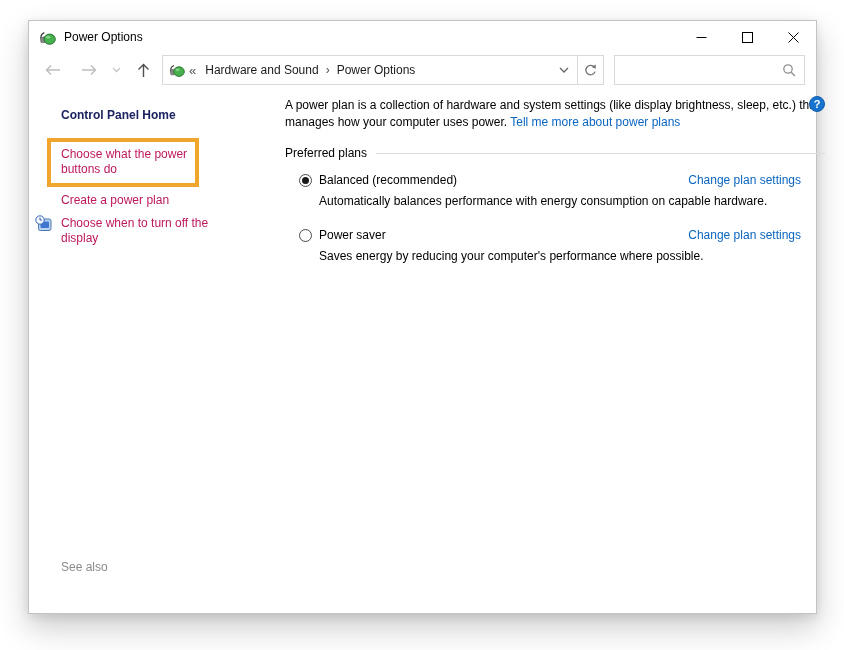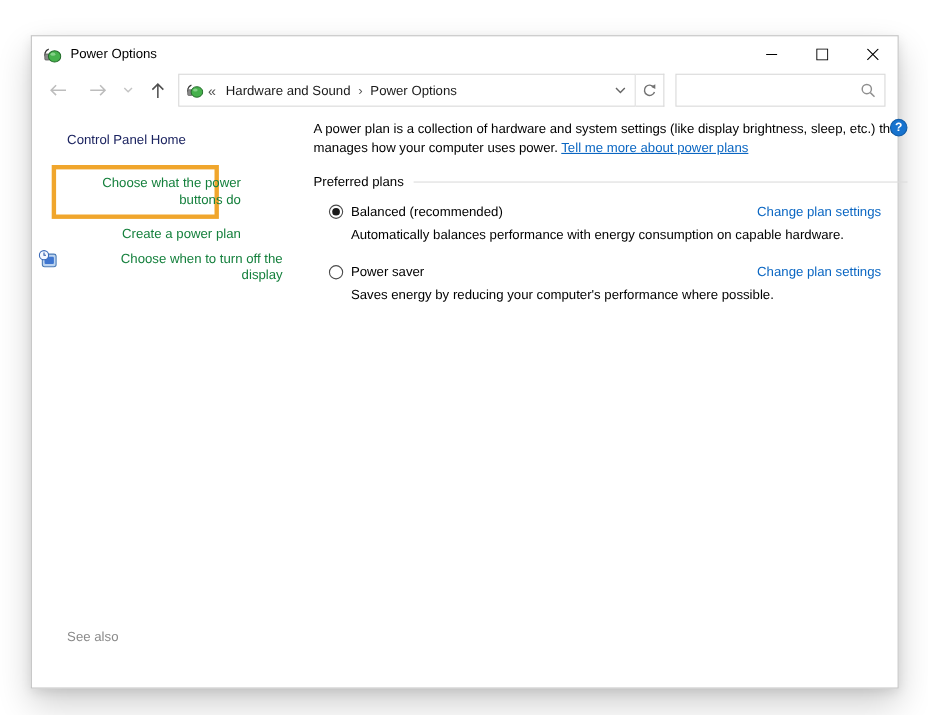--- a/index.html
+++ b/index.html
@@ -3,21 +3,21 @@
 <meta charset="utf-8">
 <style>
   * { box-sizing: border-box; }
   html,body { margin:0; padding:0; }
   body {
     width:844px; height:650px; background:#ffffff; position:relative;
     font-family:"Liberation Sans","DejaVu Sans",sans-serif; color:#000;
     overflow:hidden;
   }
   .window {
-    position:absolute; left:28px; top:32px; width:789px; height:594px;
+    position:absolute; left:28px; top:20px; width:789px; height:594px;
     background:#fff; border:1px solid #c3c3c3;
     box-shadow:0 14px 30px rgba(0,0,0,.20), 0 3px 10px rgba(0,0,0,.10);
     display:flex; flex-direction:column;
   }
   
   .titlebar { height:32px; display:flex; align-items:center; padding-left:10px; flex:none; }
   .app-icon { width:17px; height:17px; flex:none; }
   .title-text { font-size:12px; margin-left:8px; white-space:nowrap; }
   .caption-buttons { margin-left:auto; display:flex; height:100%; }
   .caption-btn { width:46px; height:100%; border:none; background:transparent; display:flex;
@@ -35,39 +35,39 @@
   .address-chevron { margin-left:auto; width:26px; height:100%; display:flex; align-items:center; justify-content:center; border:none; background:transparent; }
   .refresh-btn { width:32px; height:30px; border:1px solid #d9d9d9; border-left:none; background:#fff; display:flex; align-items:center; justify-content:center; padding:0; }
   .searchbox {
     margin-left:10px; flex:1; height:30px; border:1px solid #d9d9d9; background:#fff;
     display:flex; align-items:center; padding:0 8px;
   }
   .search-input { flex:1; border:none; outline:none; font-size:12px; font-family:inherit; min-width:0; }
   
   .main { flex:1; display:flex; min-height:0; }
   .sidebar { width:228px; flex:none; display:flex; flex-direction:column; padding:17px 0 26px 32px; }
-  .sidebar-home { color:#1b2360; font-size:12px; margin-bottom:16px; cursor:pointer; width:150px; }
-  .task { color:#15803d; font-size:12px; line-height:15px; cursor:pointer; width:158px;text-align:right; }
+  .sidebar-home { color:#1b2360; font-size:12px; margin-bottom:16px; cursor:pointer; width:150px;font-weight:bold; }
+  .task { color:#be185d; font-size:12px; line-height:15px; cursor:pointer; width:158px; }
   .task-highlight-box { border:4px solid #f0a62c; width:152px; margin-left:-14px; padding:5px 4px 6px 10px; margin-bottom:6px; background:#fff; }
   .task-plain { margin-bottom:8px; }
-  .task-iconrow { display:flex; margin-left:-26px;gap:47px; }
+  .task-iconrow { display:flex; margin-left:-26px; }
   .task-iconrow .task-icon { width:17px; height:17px; flex:none; margin-right:9px; margin-top:-1px; }
   .see-also { margin-top:auto; }
   .see-also-label { color:#8a8a8a; font-size:12px; margin-bottom:13px; }
   .see-also-link { color:#202a8c; font-size:12px; cursor:pointer; }
   
   .content { flex:1; position:relative; padding:6px 11px 0 28px; }
   .help-btn {
     position:absolute; top:5px; right:11px; width:16px; height:16px; border-radius:50%;
     background:#1773cf; border:1px solid #135ea8; color:#fff; font-size:11px; font-weight:bold;
     display:flex; align-items:center; justify-content:center; padding:0; line-height:1; cursor:pointer;
   }
   .page-title { color:#0a66c2; font-size:17px; font-weight:400; margin:17px 0 10px 0; }
   .page-desc { font-size:12px; line-height:17px; width:540px; }
-  .inline-link { color:#0a66c2; text-decoration:underline; cursor:pointer; }
+  .inline-link { color:#0a66c2; cursor:pointer; }
   .group-header { display:flex; align-items:center; margin-top:15px; }
   .group-label { font-size:12px; white-space:nowrap; }
   .group-line { flex:1; height:1px; background:#dcdcdc; margin-left:9px; }
   .plans { padding-left:14px; margin-top:13px; }
   .plan-row { display:flex; align-items:center; }
   .radio { width:13px; height:13px; border:1px solid #4a4a4a; border-radius:50%; flex:none; background:#fff; cursor:pointer; }
   .radio.selected::after { content:""; display:block; width:7px; height:7px; background:#1a1a1a; border-radius:50%; margin:2px; }
   .plan-name { font-size:12px; font-weight:normal; margin-left:7px; }
   .plan-name.normal { font-weight:400; }
   .plan-action { margin-left:auto; margin-right:24px; color:#0a66c2; font-size:12px; cursor:pointer; white-space:nowrap; }

